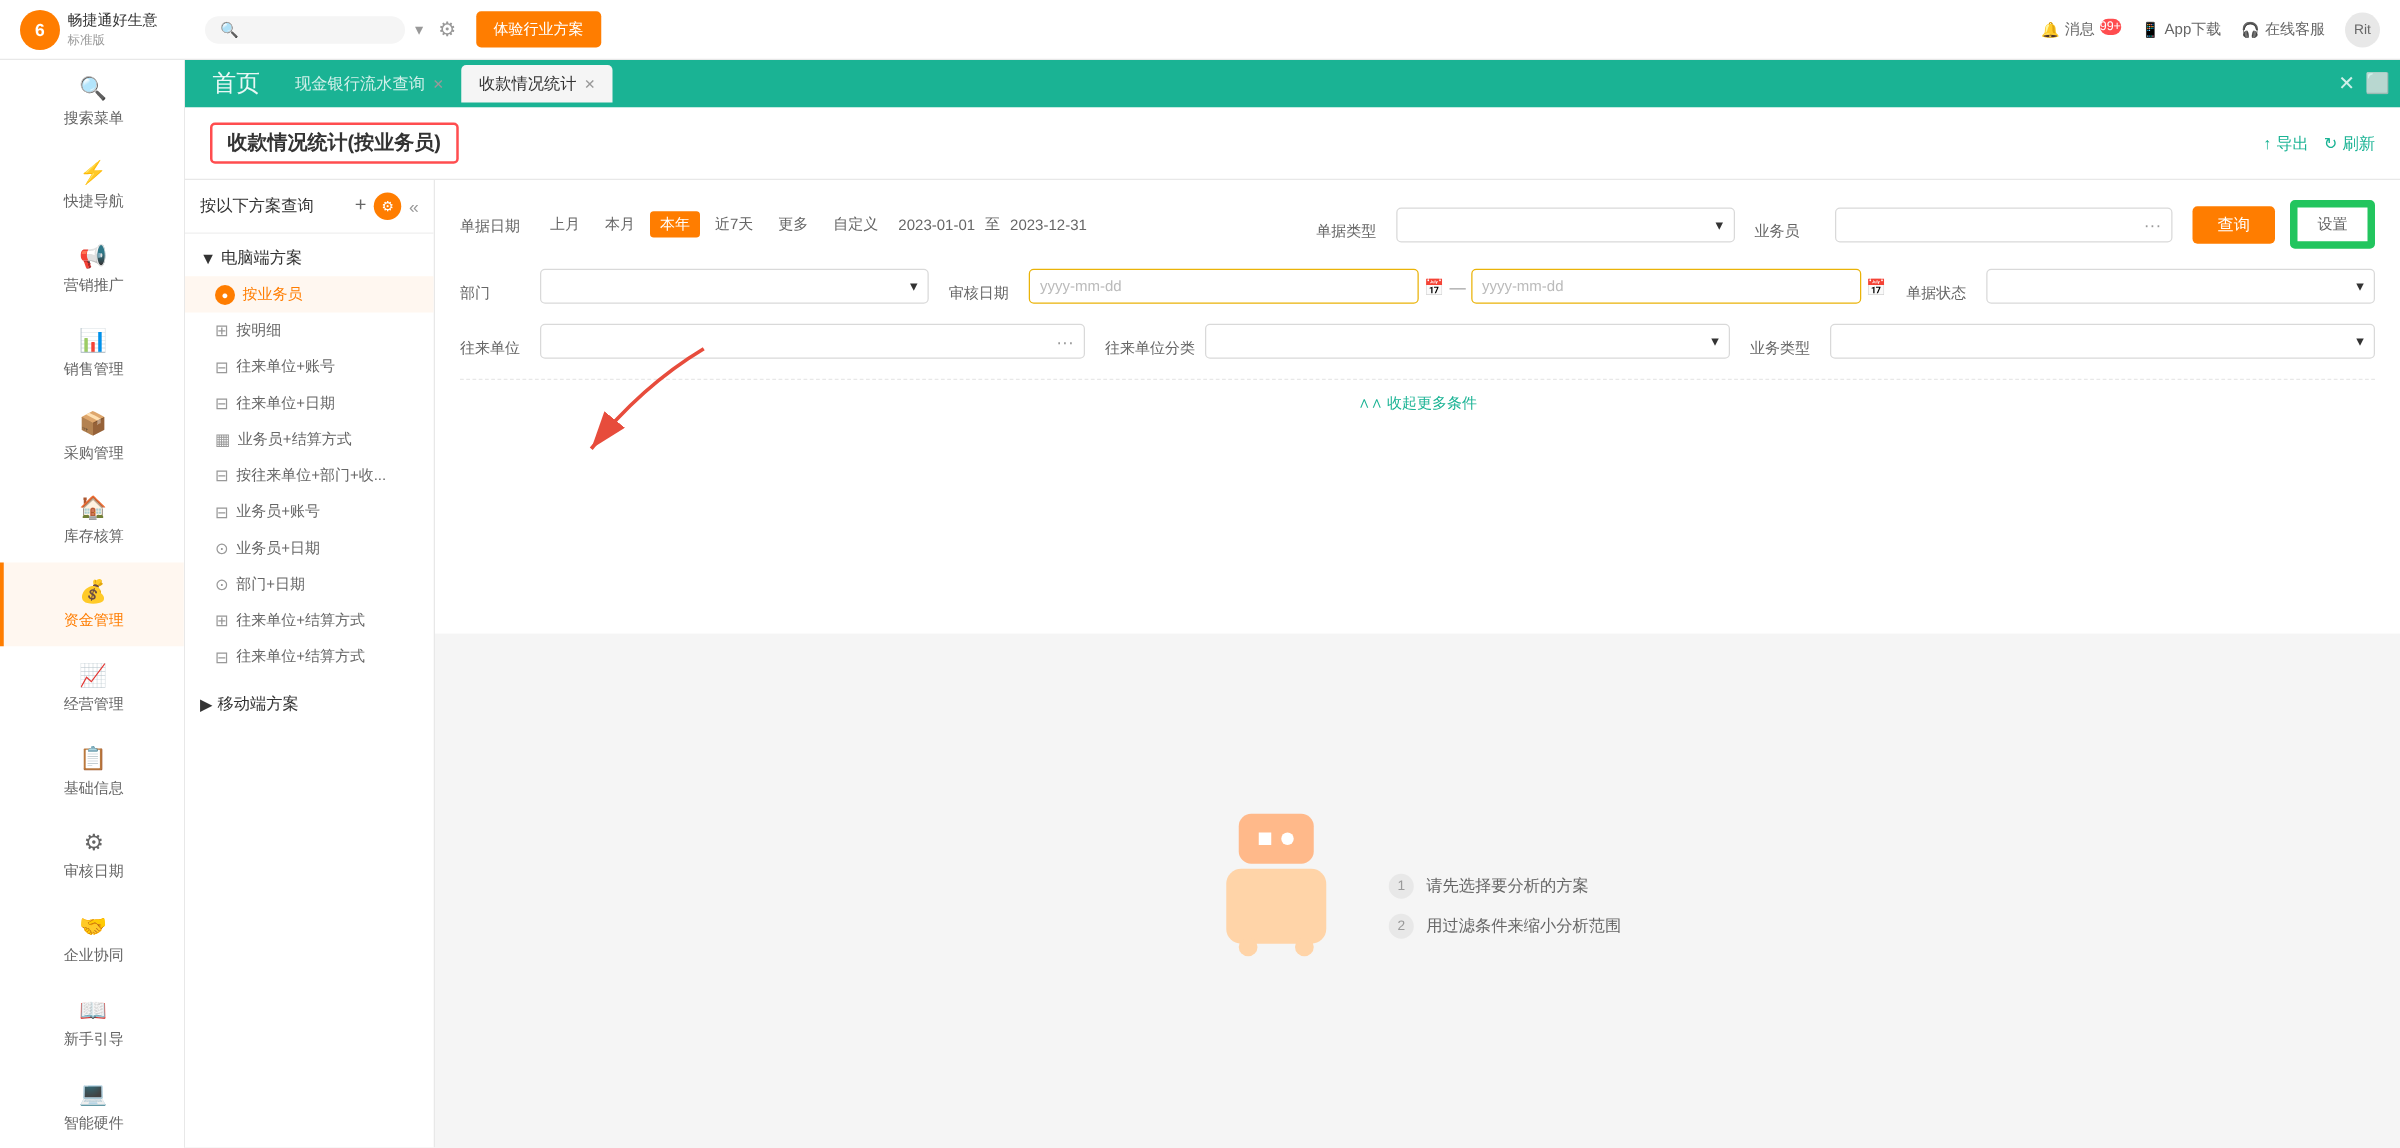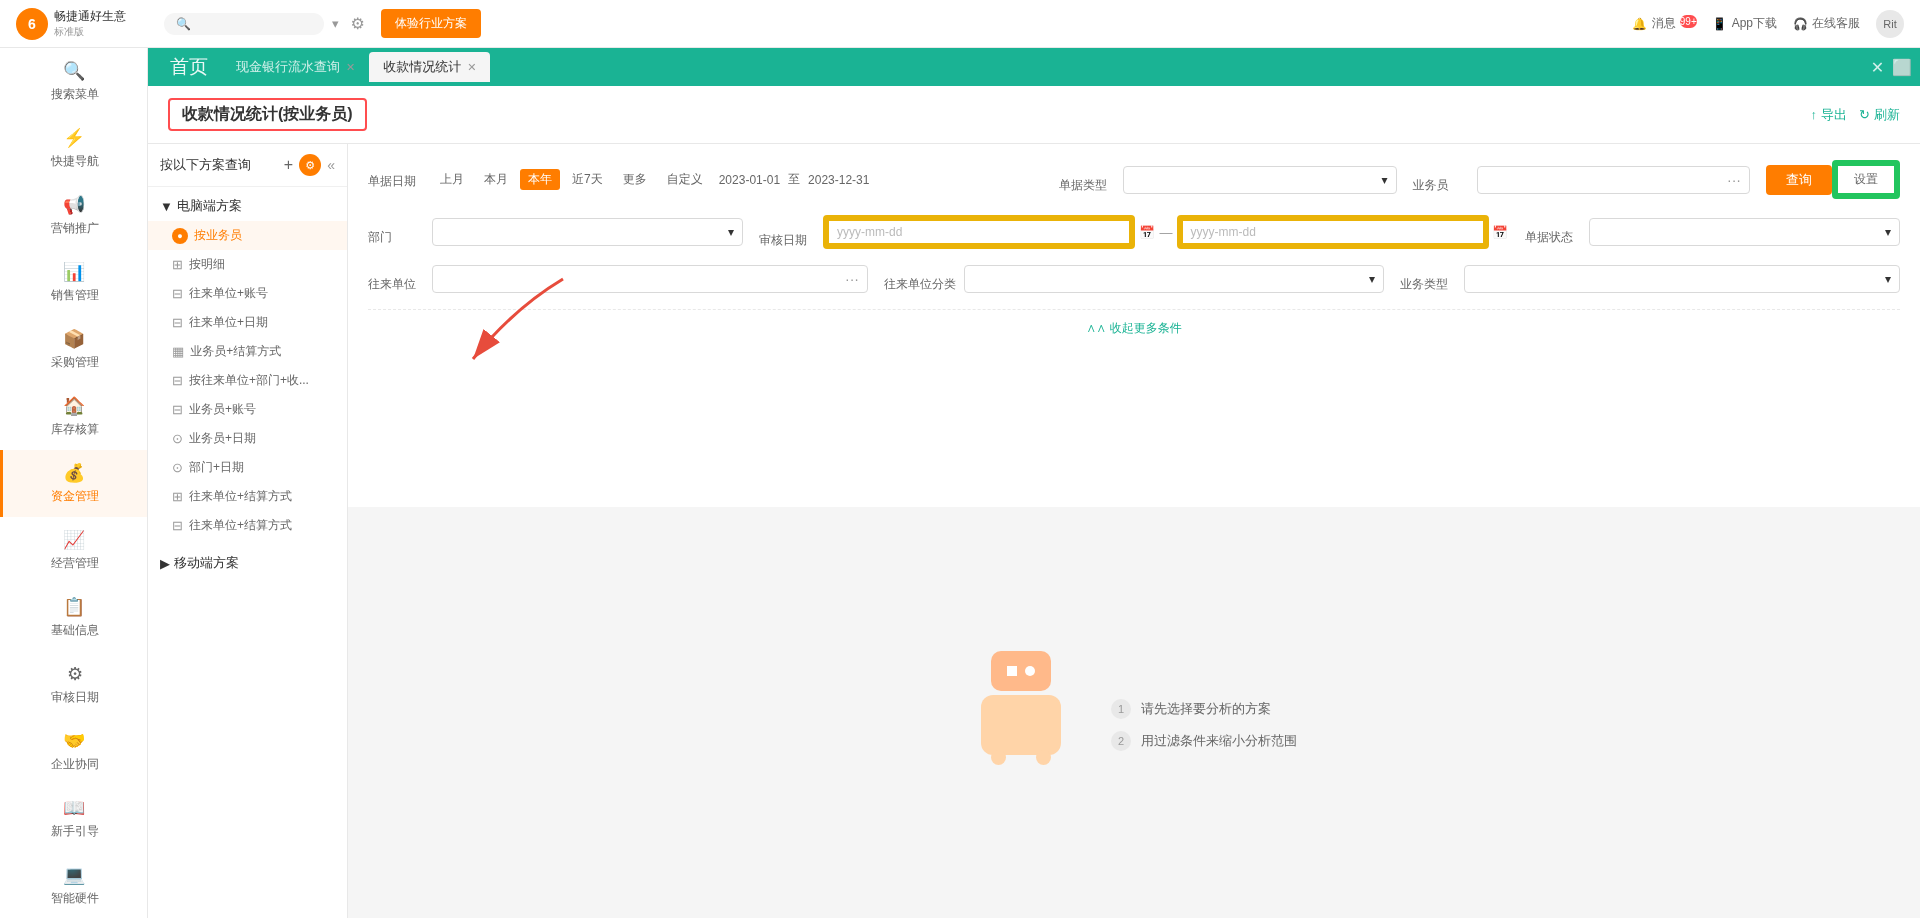--- a/index.html
+++ b/index.html
@@ -292,37 +292,37 @@
       color: #333;
       flex: 1;
       display: flex;
       align-items: center;
       justify-content: space-between;
       cursor: pointer;
       background: #fff;
       min-height: 28px;
     }
     .filter-input {
-      border: 6px solid #eab308;
+      border: 1px solid #eab308;
       border-radius: 4px;
       padding: 4px 8px;
       font-size: 12px;
       color: #999;
       flex: 1;
       min-height: 28px;
       display: flex;
       align-items: center;
     }
     .date-separator { color: #999; }
     .date-icon { color: #bbb; font-size: 13px; cursor: pointer; }
     .more-btn { color: #999; cursor: pointer; font-size: 14px; }
 
     .filter-actions {
       display: flex;
-      gap: 0;
+      gap: 12px;
       align-items: center;
       flex-shrink: 0;
     }
     .btn-query {
       background: #ff7d00;
       color: #fff;
       border: none;
       border-radius: 4px;
       padding: 6px 20px;
       font-size: 13px;

